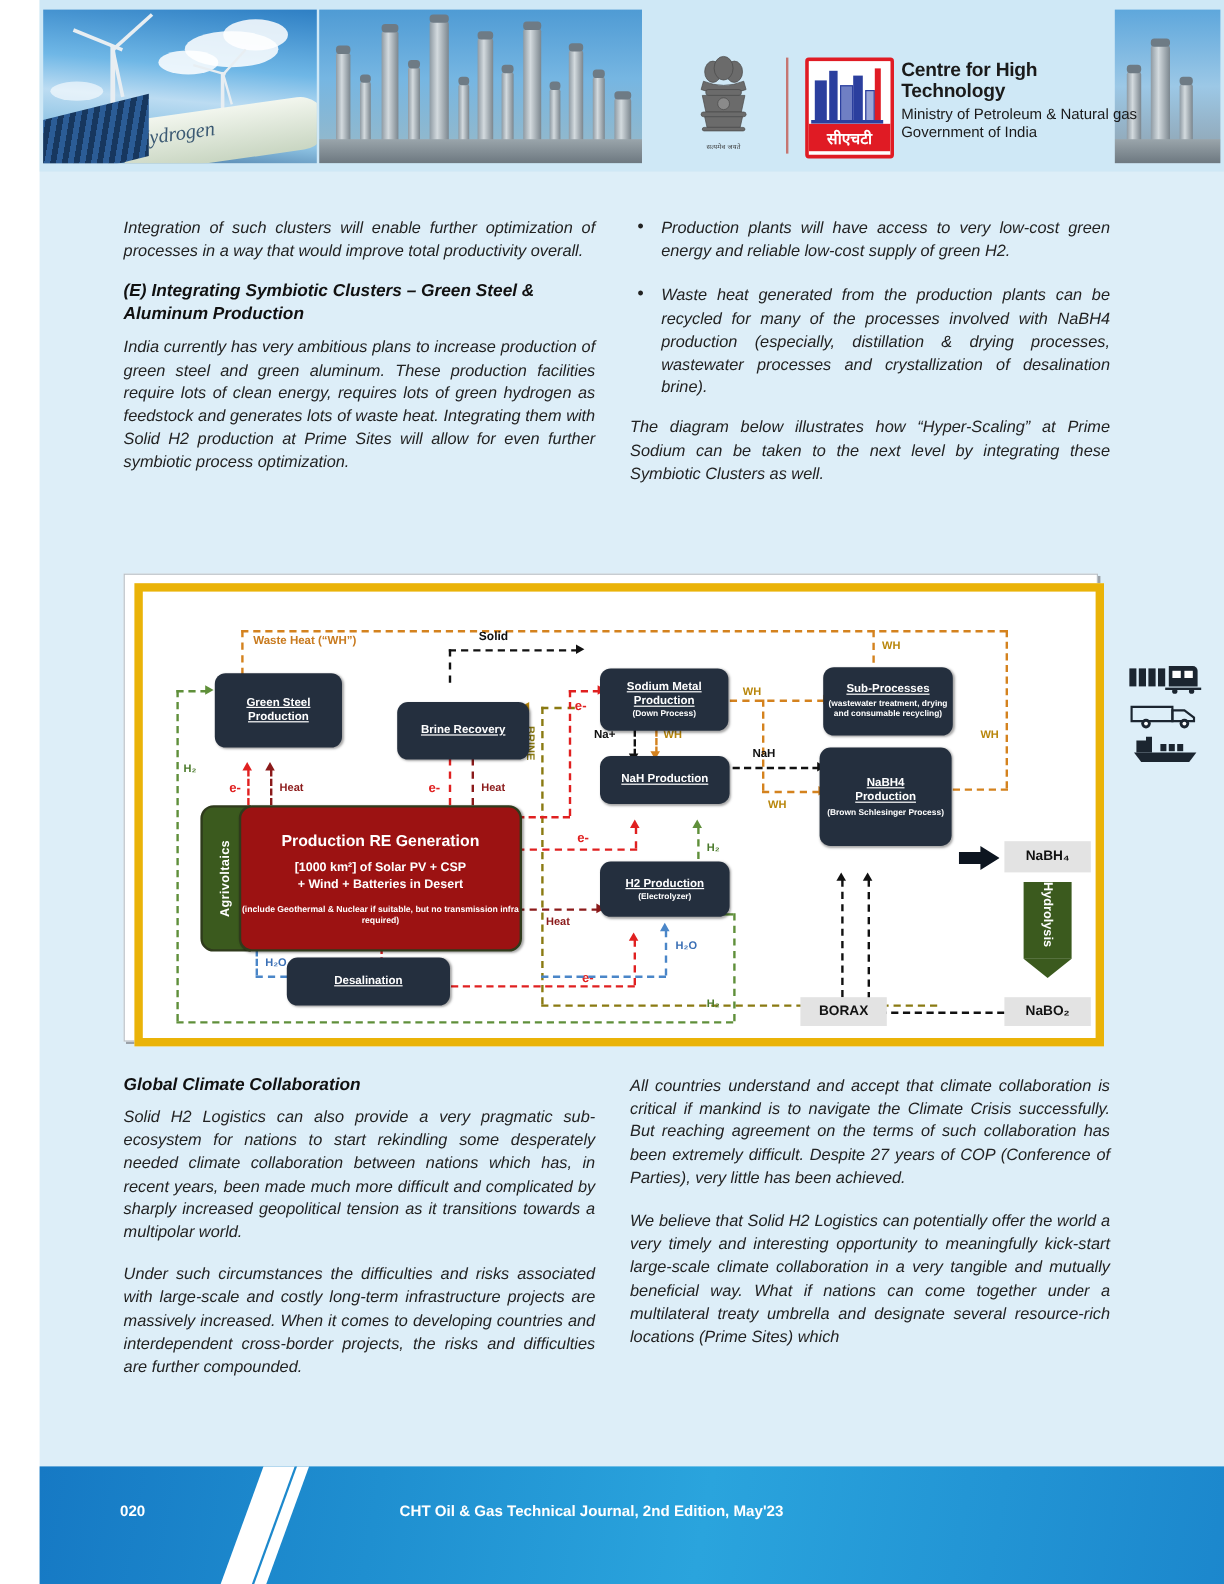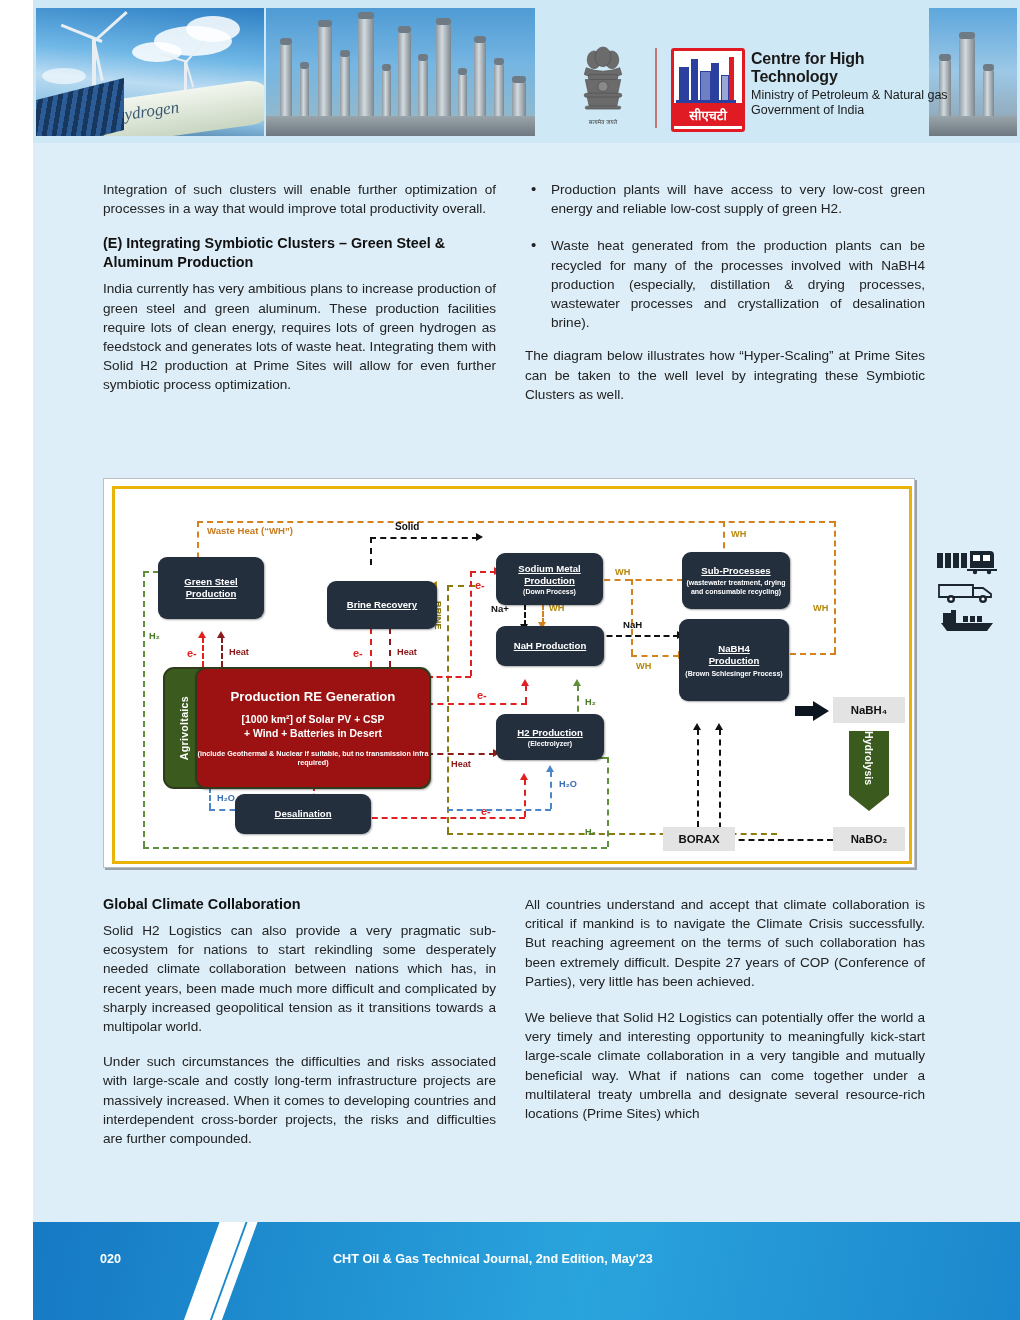--- a/index.html
+++ b/index.html
@@ -37,37 +37,37 @@
   .cht-mark{position:absolute;left:98px;top:4px;width:68px;height:78px;background:#ffffff;border:3px solid #e01b24;border-radius:3px;overflow:hidden;}
   .cht-top{position:relative;height:52px;background:#fff;}
   .cht-bot{height:23px;background:#e01b24;color:#fff;font-weight:bold;font-size:13px;display:flex;align-items:center;justify-content:center;font-family:"DejaVu Sans",sans-serif;}
   .tower{position:absolute;bottom:2px;}
   .logo-text{position:absolute;left:178px;top:6px;}
   .logo-t1{font-size:16px;font-weight:bold;color:#1a1a1a;letter-spacing:-.2px;}
   .logo-t2{font-size:12.5px;color:#1a1a1a;margin-top:2px;}
   .logo-t3{font-size:12.5px;color:#1a1a1a;margin-top:1px;}
 
   
-  .col{position:absolute;font-size:13.6px;line-height:19.2px;color:#222;text-align:justify;}
+  .col{position:absolute;font-size:13.6px;line-height:19.2px;color:#222;text-align:justify;font-style:italic;}
   .col.left{left:103px;top:180px;width:393px;}
   .col.right{left:525px;top:180px;width:400px;}
   .col p{margin:0 0 11px 0;}
   .col p:last-child{margin-bottom:0;}
   h3.sec{font-size:14.4px;font-weight:bold;margin:16px 0 7px 0;line-height:19px;color:#111;text-align:left;}
   h3.sec.tight{margin-top:0;}
   ul.bul{list-style:none;margin:0;padding:0;}
   ul.bul li{position:relative;padding-left:26px;margin-bottom:18px;text-align:justify;}
   ul.bul li:before{content:"\2022";position:absolute;left:6px;top:-1px;font-size:15px;color:#222;}
 
   .col.left2{left:103px;top:895px;width:393px;}
   .col.right2{left:525px;top:895px;width:400px;}
 
   
   .diagram{position:absolute;left:103px;top:478px;width:810px;height:388px;background:#fff;border:1px solid #b9c0c6;box-shadow:2px 2px 0 #9aa1a8;}
-  .dg{position:absolute;left:8px;top:7px;width:794px;height:372px;background:#fff;border:3px solid #eab308;}
+  .dg{position:absolute;left:8px;top:7px;width:794px;height:372px;background:#fff;border:7px solid #eab308;}
 
   .node{position:absolute;background:#242f3e;border-radius:9px;color:#fff;display:flex;flex-direction:column;align-items:center;justify-content:center;text-align:center;font-weight:bold;box-shadow:1px 1px 2px rgba(0,0,0,.35);}
   .node .t1{font-size:9.6px;line-height:12px;text-decoration:underline;}
   .node .t3{font-size:7px;font-weight:bold;line-height:9px;}
 
   .re-box{position:absolute;background:#9c1212;border:2px solid #2f3b1c;border-radius:11px;color:#fff;text-align:center;display:flex;flex-direction:column;align-items:center;justify-content:center;box-shadow:1px 1px 2px rgba(0,0,0,.35);}
   .re-t1{font-size:13.2px;font-weight:bold;}
   .re-t2{font-size:10.4px;font-weight:bold;line-height:14px;margin-top:9px;}
   .re-t3{font-size:7.2px;font-weight:bold;line-height:9.4px;margin-top:8px;}
   .agri{position:absolute;background:#3b5a1e;border:2px solid #2f3b1c;border-radius:11px 0 0 11px;display:flex;align-items:center;justify-content:center;}
@@ -237,21 +237,21 @@
   <p>Integration of such clusters will enable further optimization of processes in a way that would improve total productivity overall.</p>
   <h3 class="sec">(E) Integrating Symbiotic Clusters – Green Steel &amp; Aluminum Production</h3>
   <p>India currently has very ambitious plans to increase production of green steel and green aluminum. These production facilities require lots of clean energy, requires lots of green hydrogen as feedstock and generates lots of waste heat.  Integrating them with Solid H2 production at Prime Sites will allow for even further symbiotic process optimization.</p>
 </div>
 
 <div class="col right">
   <ul class="bul">
     <li>Production plants will have access to very low-cost green energy and reliable low-cost supply of green H2.</li>
     <li>Waste heat generated from the production plants can be recycled for many of the processes involved with NaBH4 production (especially, distillation &amp; drying processes, wastewater processes and crystallization of desalination brine).</li>
   </ul>
-  <p style="margin-top:-4px;">The diagram below illustrates how “Hyper-Scaling” at Prime Sites can be taken to the well level by integrating these Symbiotic Clusters as well.</p>
+  <p style="margin-top:-4px;">The diagram below illustrates how “Hyper-Scaling” at Prime Sodium can be taken to the next level by integrating these Symbiotic Clusters as well.</p>
 </div>
 
 <div class="diagram">
  <div class="dg">
 
   <div class="ln hline c-or" style="left:82px;top:32px;width:638px;"></div>
   <div class="ln vline c-or" style="left:82px;top:32px;height:48px;"></div>
   <div class="arr arr-dn" style="left:78px;top:78px;border-top:7px solid #d4821e;"></div>
   <div class="lbl wh-title" style="left:92px;top:36px;">Waste Heat (“WH”)</div>
   <div class="ln vline c-or" style="left:719px;top:32px;height:132px;"></div>
@@ -352,21 +352,21 @@
   <div class="ln vline c-bl" style="left:435px;top:282px;height:38px;"></div>
   <div class="arr arr-up" style="left:431px;top:276px;border-bottom:7px solid #4a86c8;"></div>
   <div class="lbl h2o" style="left:444px;top:290px;">H₂O</div>
 
   <div class="ln vline c-bk" style="left:582px;top:240px;height:98px;"></div>
   <div class="arr arr-up" style="left:578px;top:234px;border-bottom:7px solid #111;"></div>
   <div class="ln vline c-bk" style="left:604px;top:240px;height:110px;"></div>
   <div class="arr arr-up" style="left:600px;top:234px;border-bottom:7px solid #111;"></div>
   <div class="ln hline c-bk" style="left:604px;top:350px;width:114px;"></div>
 
-  <div class="node" style="left:43px;top:68px;width:106px;height:62px;">
+  <div class="node" style="left:60px;top:68px;width:106px;height:62px;">
     <div class="t1">Green Steel</div>
     <div class="t1">Production</div>
   </div>
 
   <div class="node" style="left:212px;top:92px;width:110px;height:48px;">
     <div class="t1">Brine Recovery</div>
   </div>
 
   <div class="node" style="left:381px;top:64px;width:107px;height:52px;">
     <div class="t1">Sodium Metal</div>

